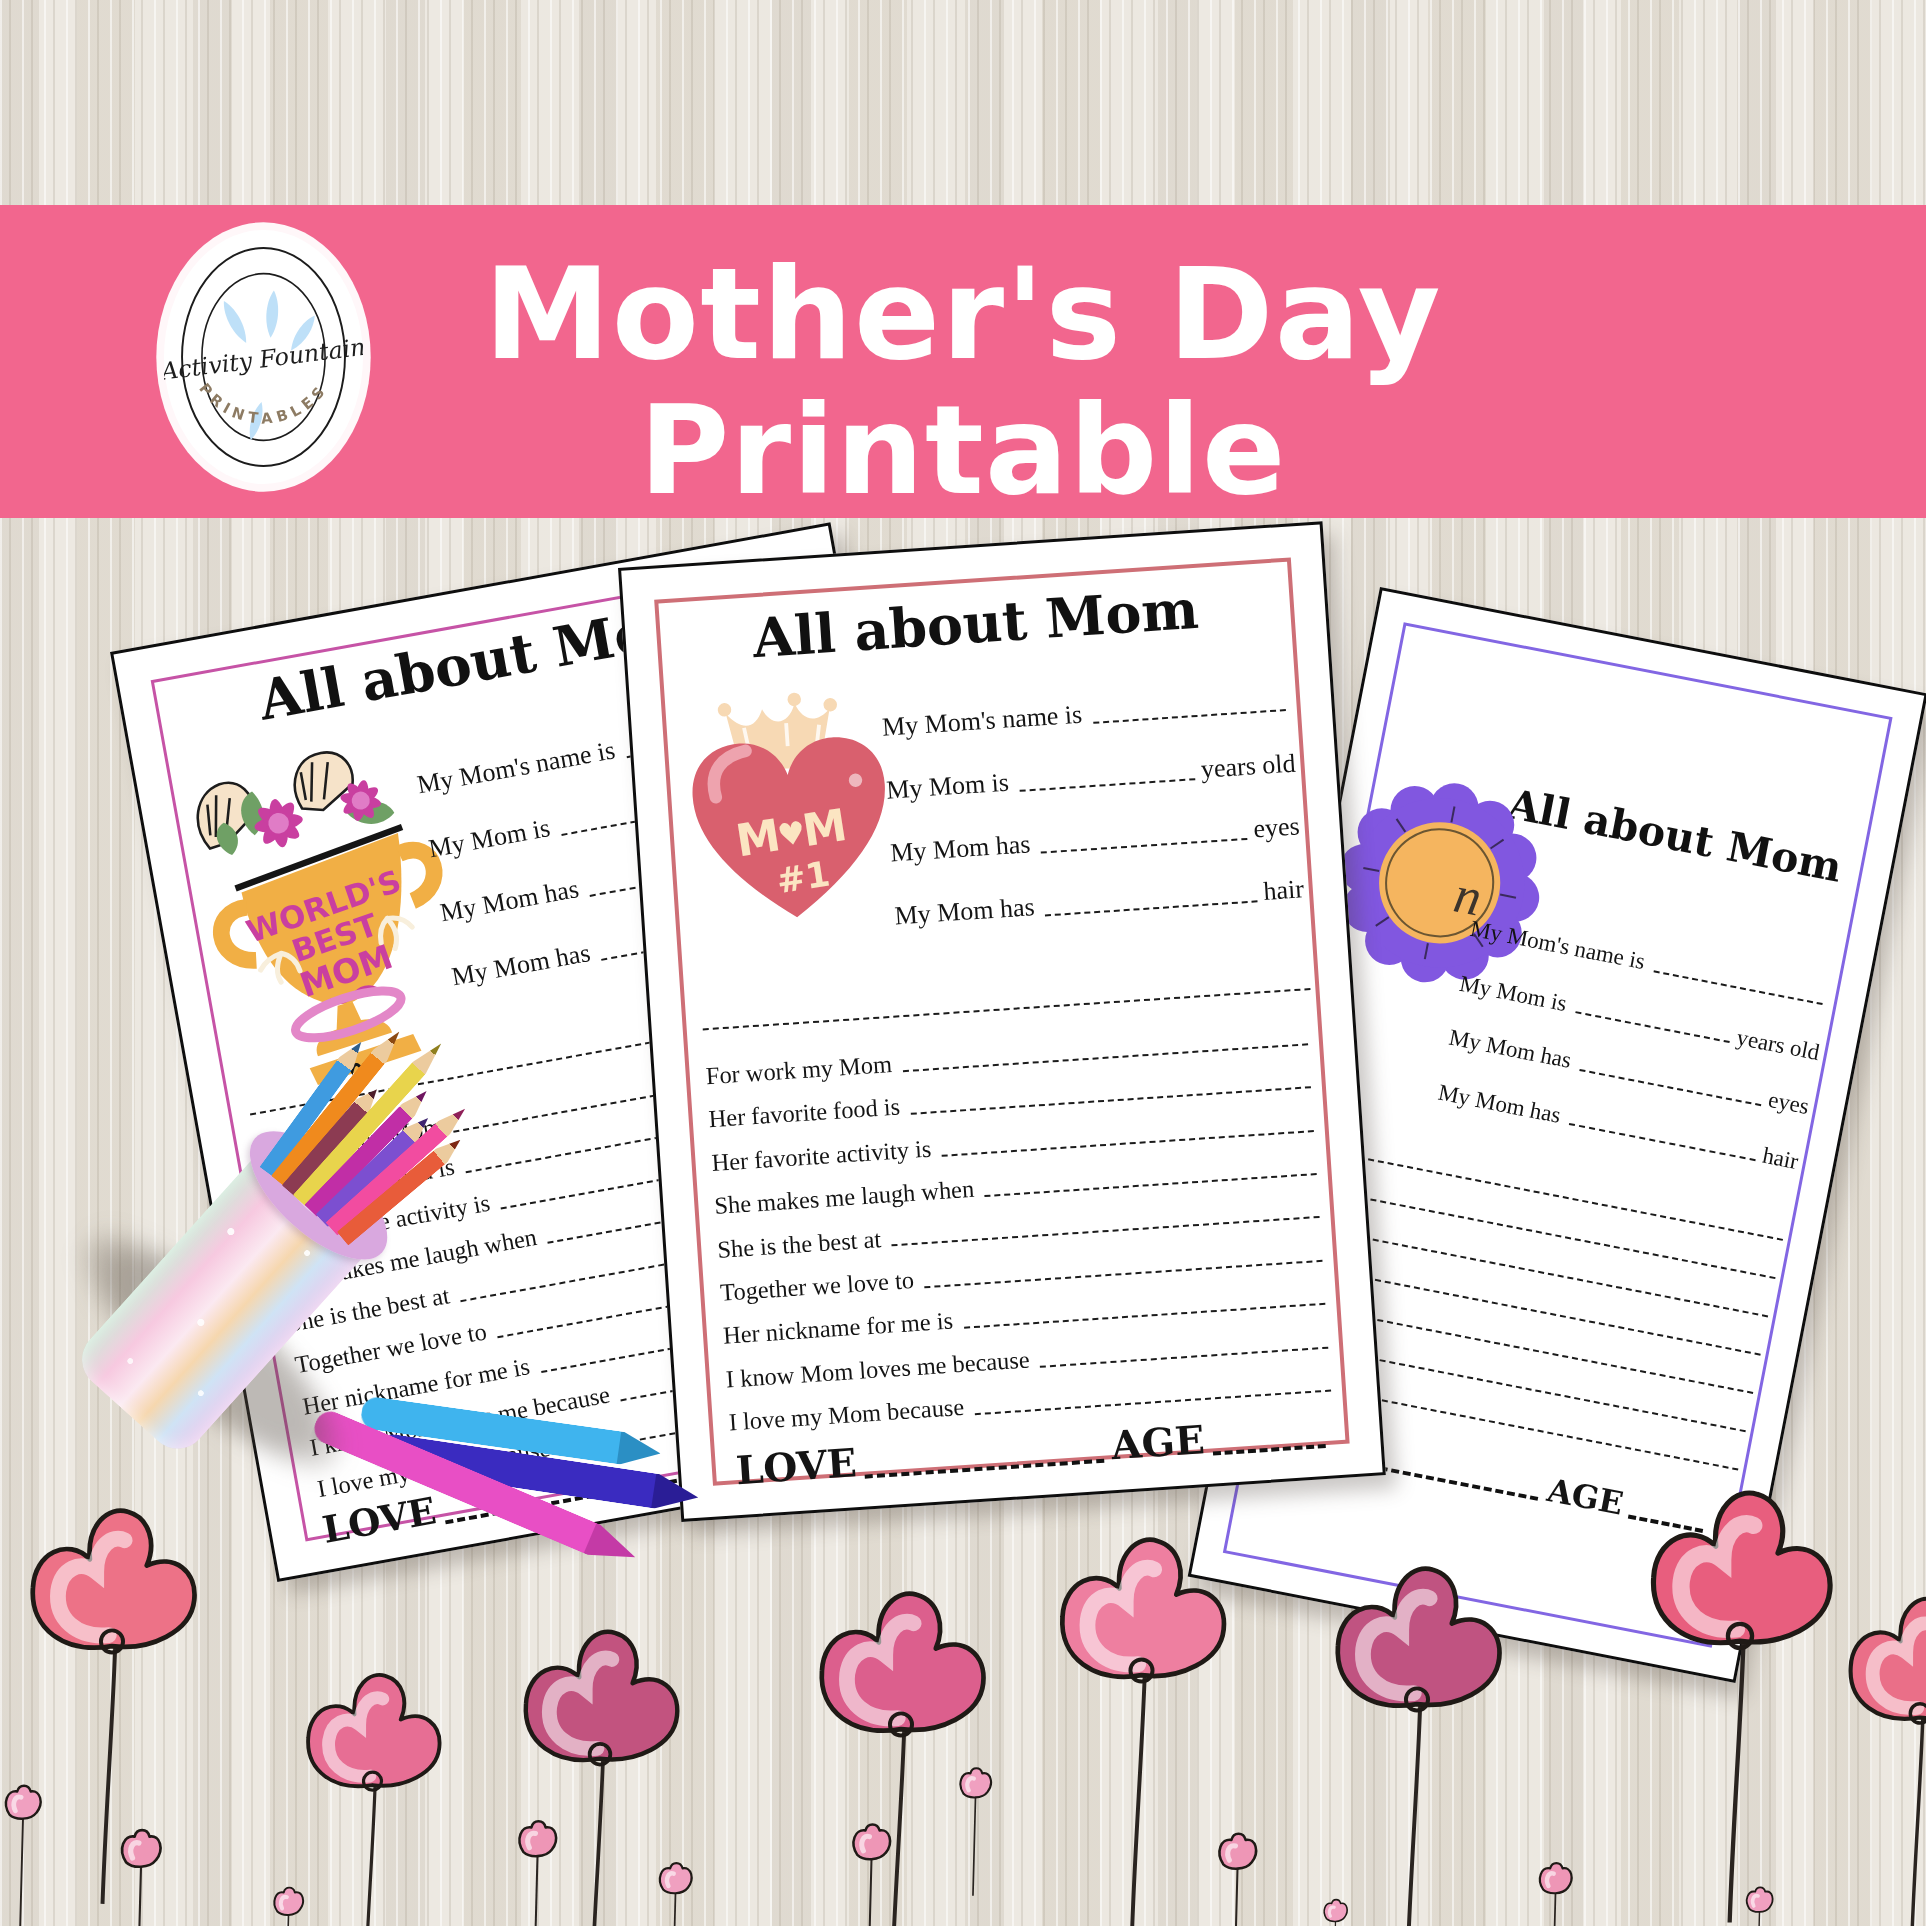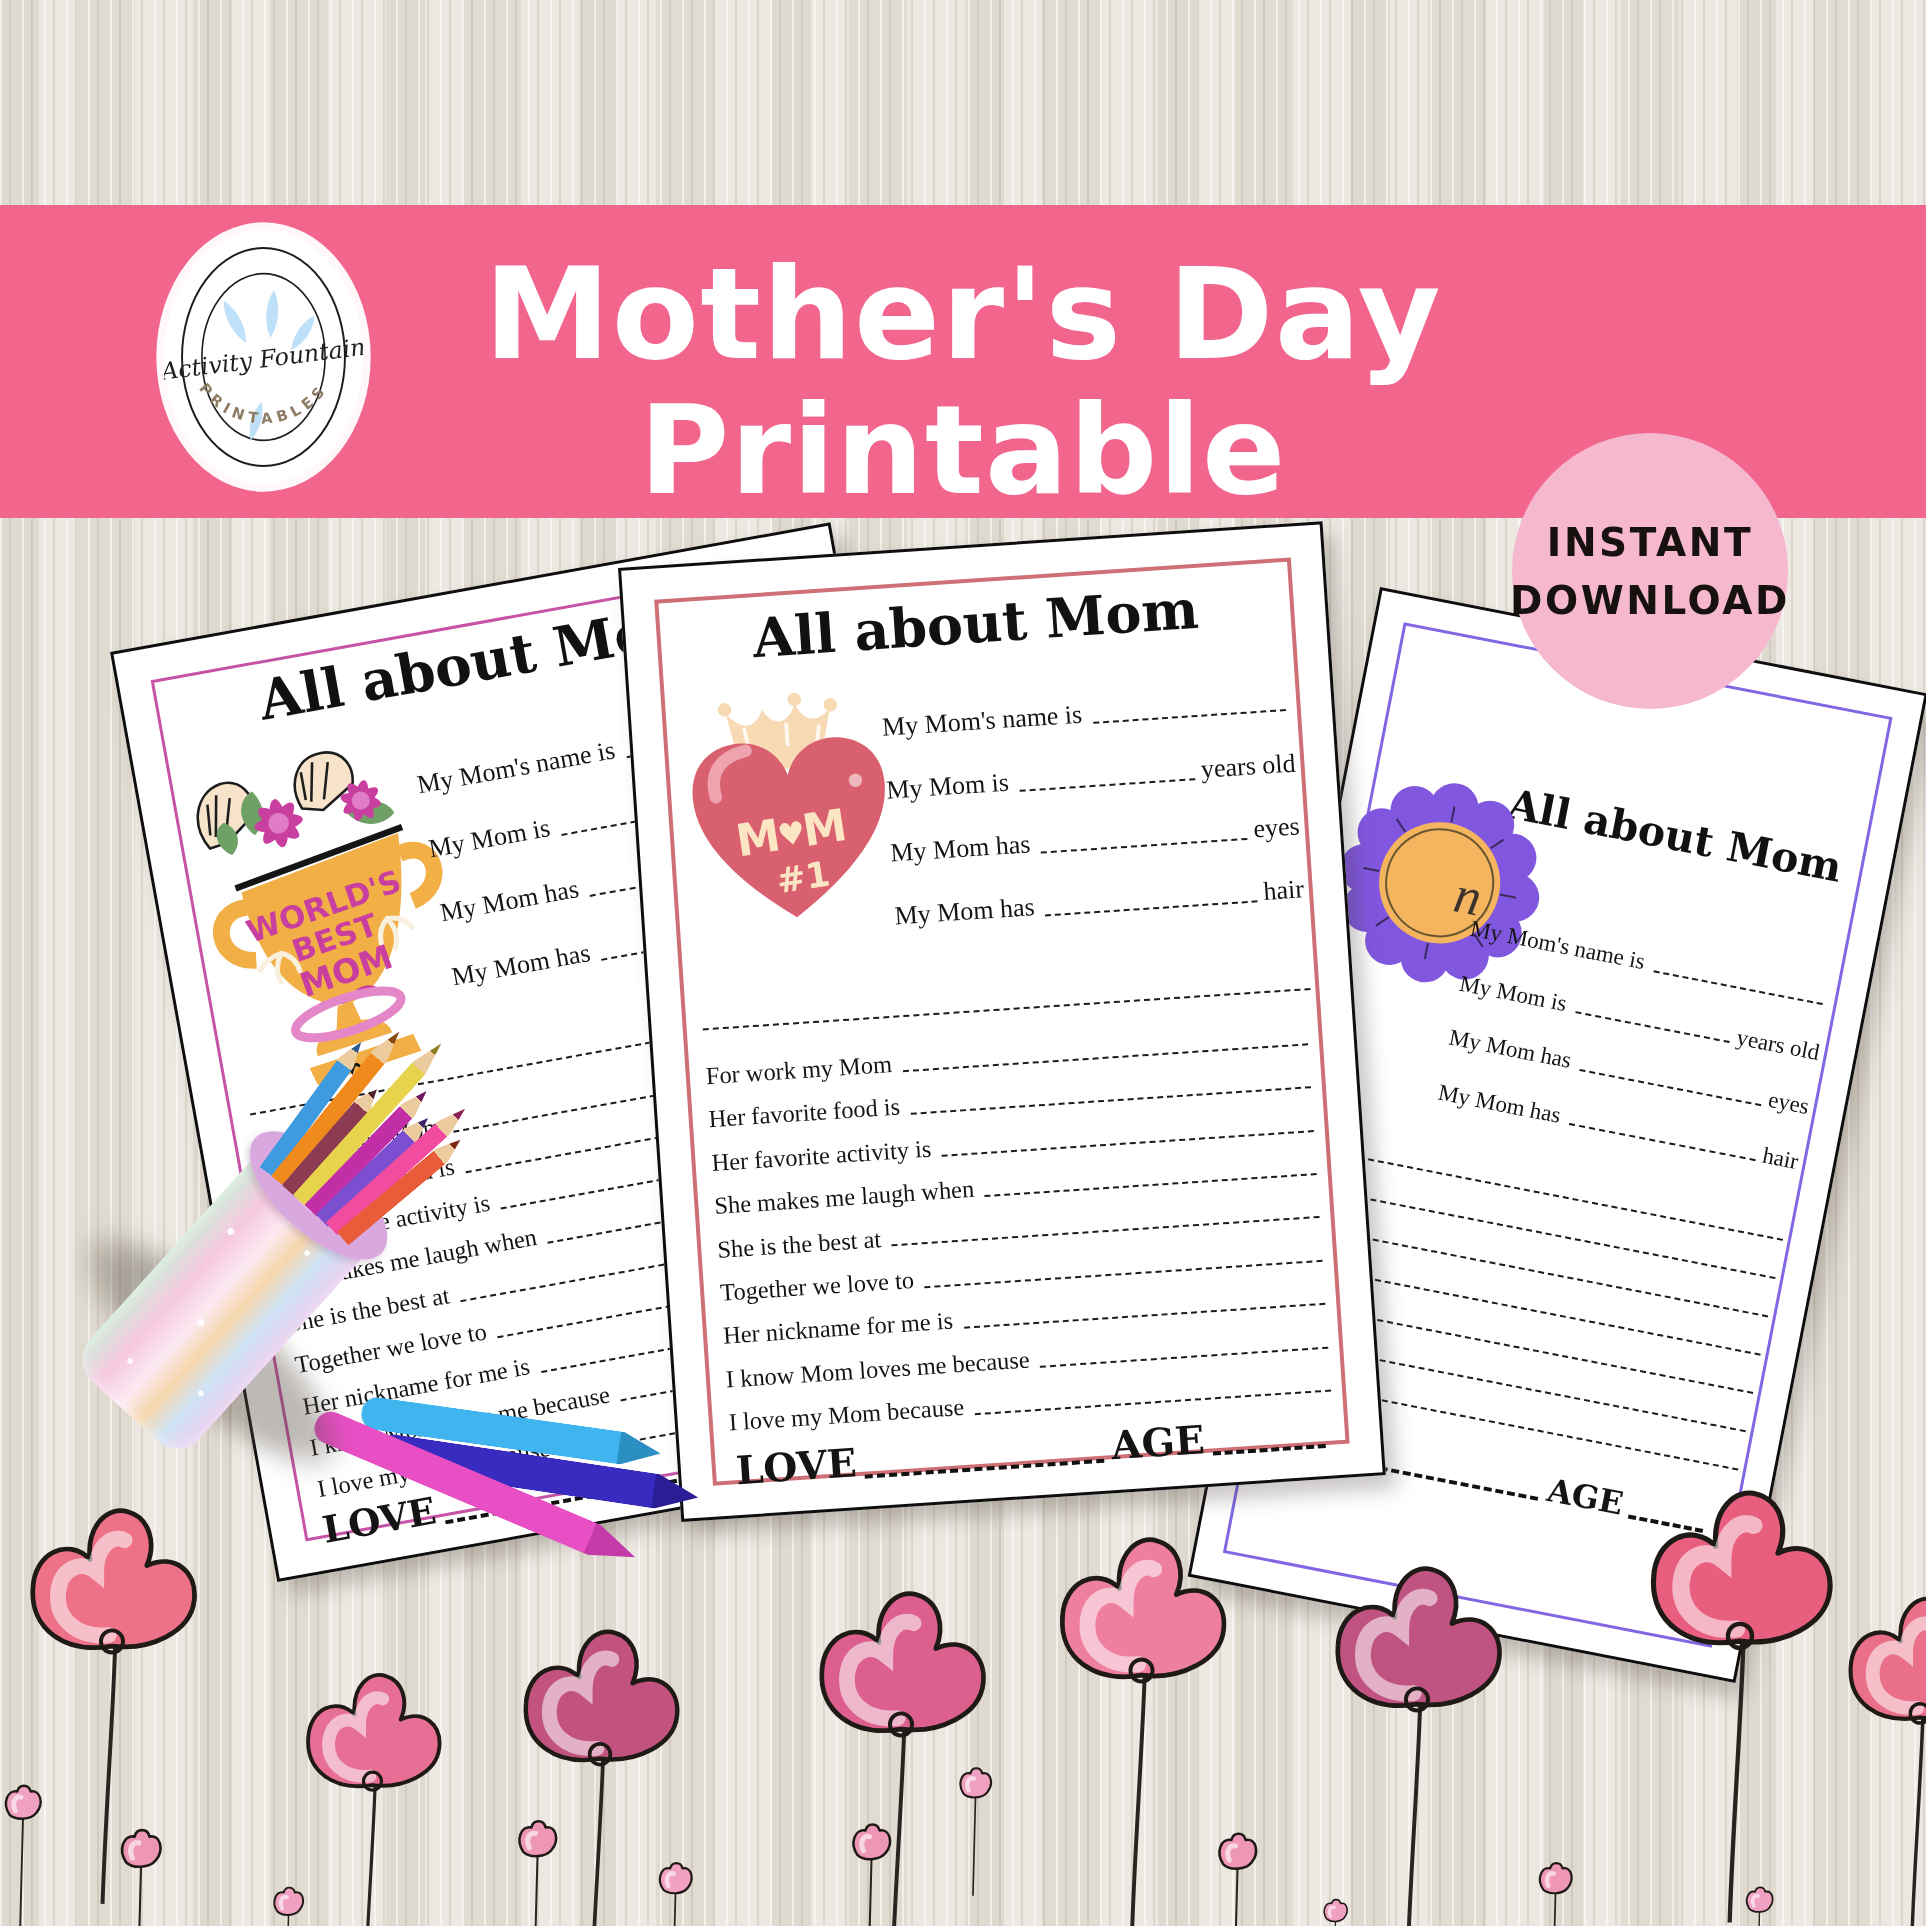--- a/index.html
+++ b/index.html
@@ -133,24 +133,20 @@
         <path d="M0 0 C -12 -22 -8 -48 0 -62 C 8 -48 12 -22 0 0 Z" transform="translate(152,268) rotate(196)"></path>
       </g>
       <text x="155" y="214" text-anchor="middle" transform="rotate(-7 155 205)" font-family="DejaVu Serif, serif" font-style="italic" font-size="37" fill="#1D1D1D">Activity Fountain</text>
       <path id="logo-arc" d="M58 252 A120 120 0 0 0 252 252" fill="none"></path>
       <text font-family="DejaVu Sans, sans-serif" font-size="23" font-weight="600" fill="#8D7B63" letter-spacing="8">
         <textPath href="#logo-arc" startOffset="50%" text-anchor="middle">PRINTABLES</textPath>
       </text>
     </svg>
   </div>
 
-  <div class="badge">
-    <span>INSTANT</span>
-    <span>DOWNLOAD</span>
-  </div>
 
   <div class="sheet left">
     <div class="inner"></div>
     <div class="sheet-title">All about Mom</div>
 
     <svg class="trophy" viewBox="0 0 200 270">
       <g>
         <path d="M20 62 C 8 42 16 18 36 14 C 52 12 62 26 58 42 L 34 60 Z" fill="#F6E3C9" stroke="#1d1d1d" stroke-width="2"></path>
         <path d="M26 54 L32 22 M34 54 L42 26 M22 52 L24 28" stroke="#1d1d1d" stroke-width="2" fill="none"></path>
         <path d="M96 44 C 88 24 98 4 118 4 C 134 4 142 18 138 32 L 112 48 Z" fill="#F6E3C9" stroke="#1d1d1d" stroke-width="2"></path>

